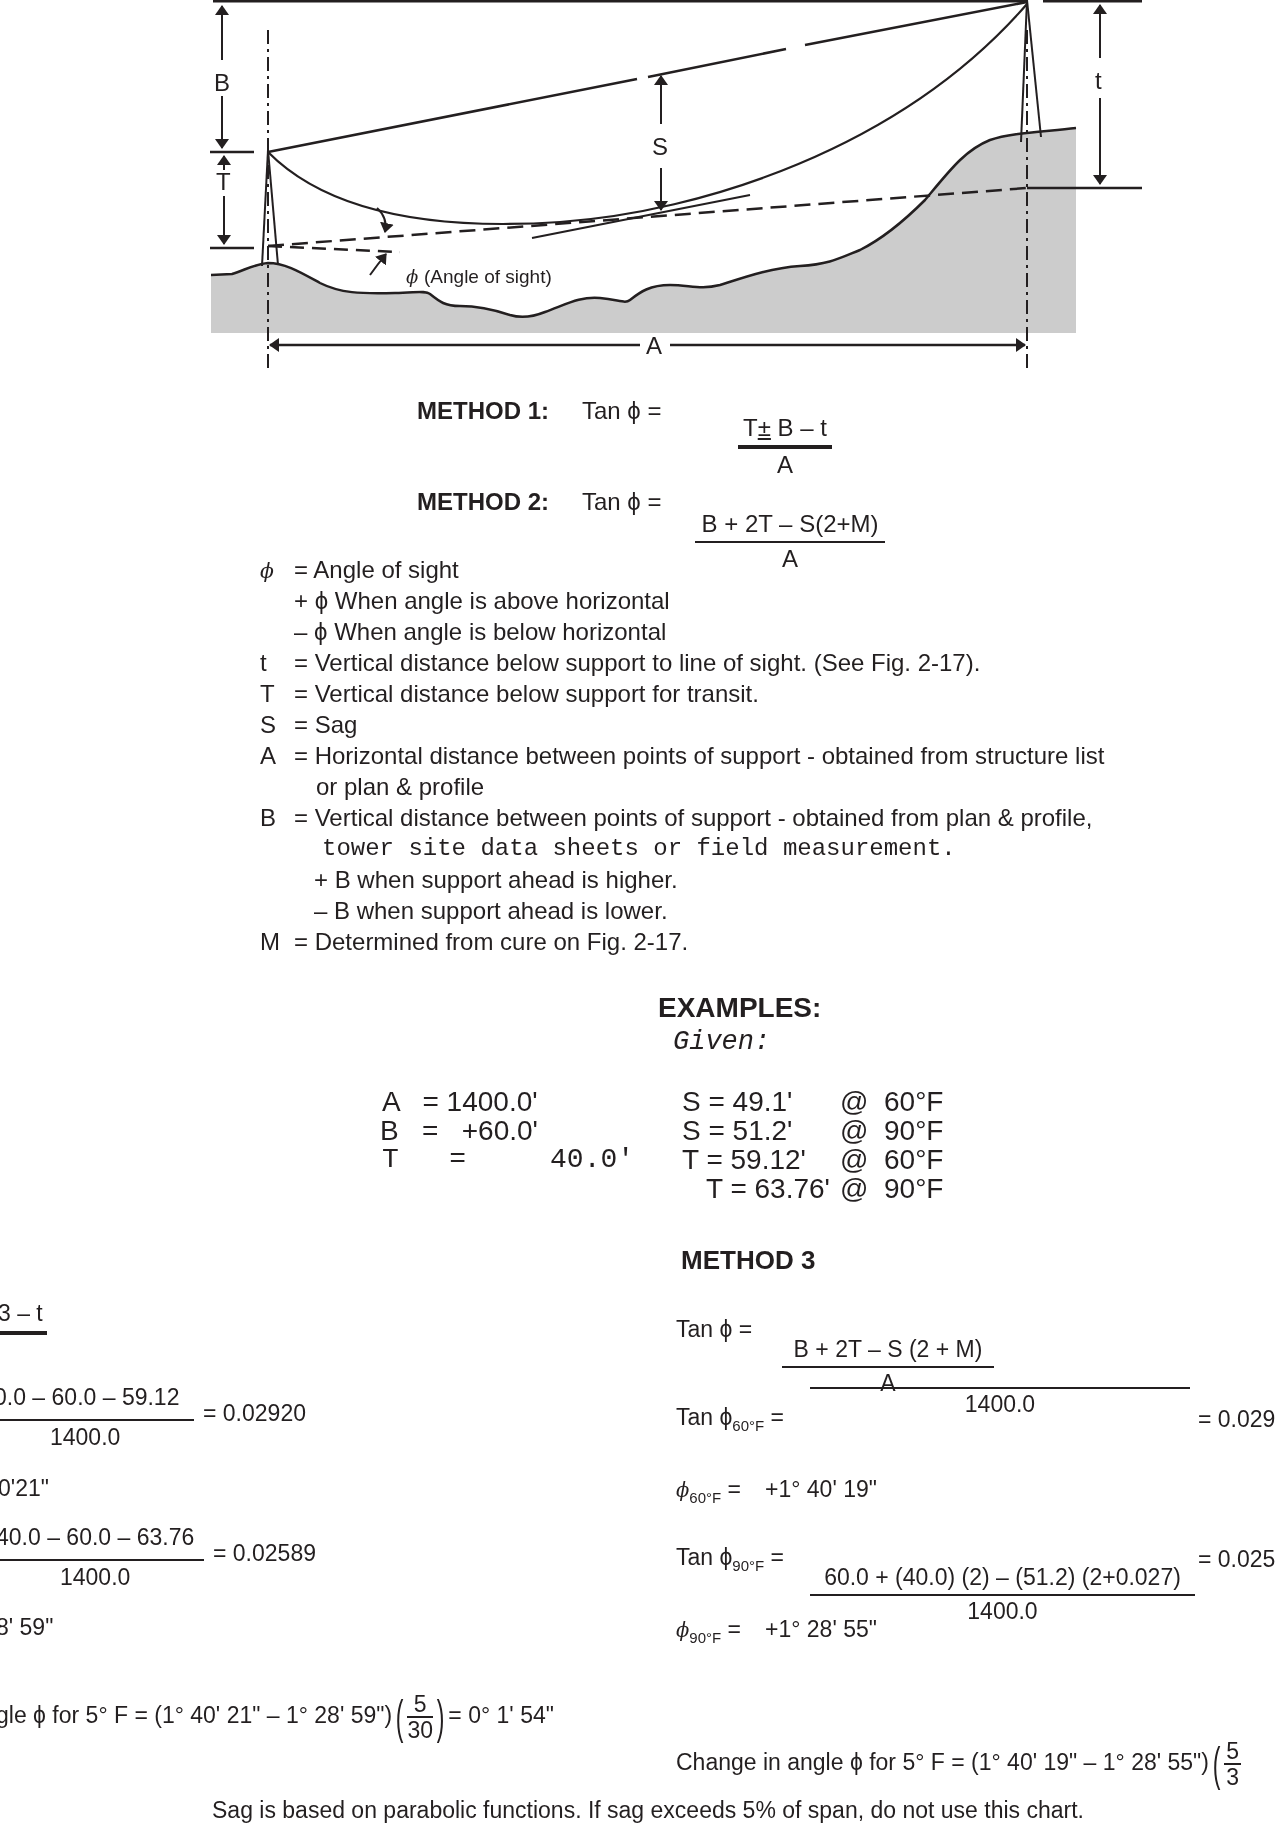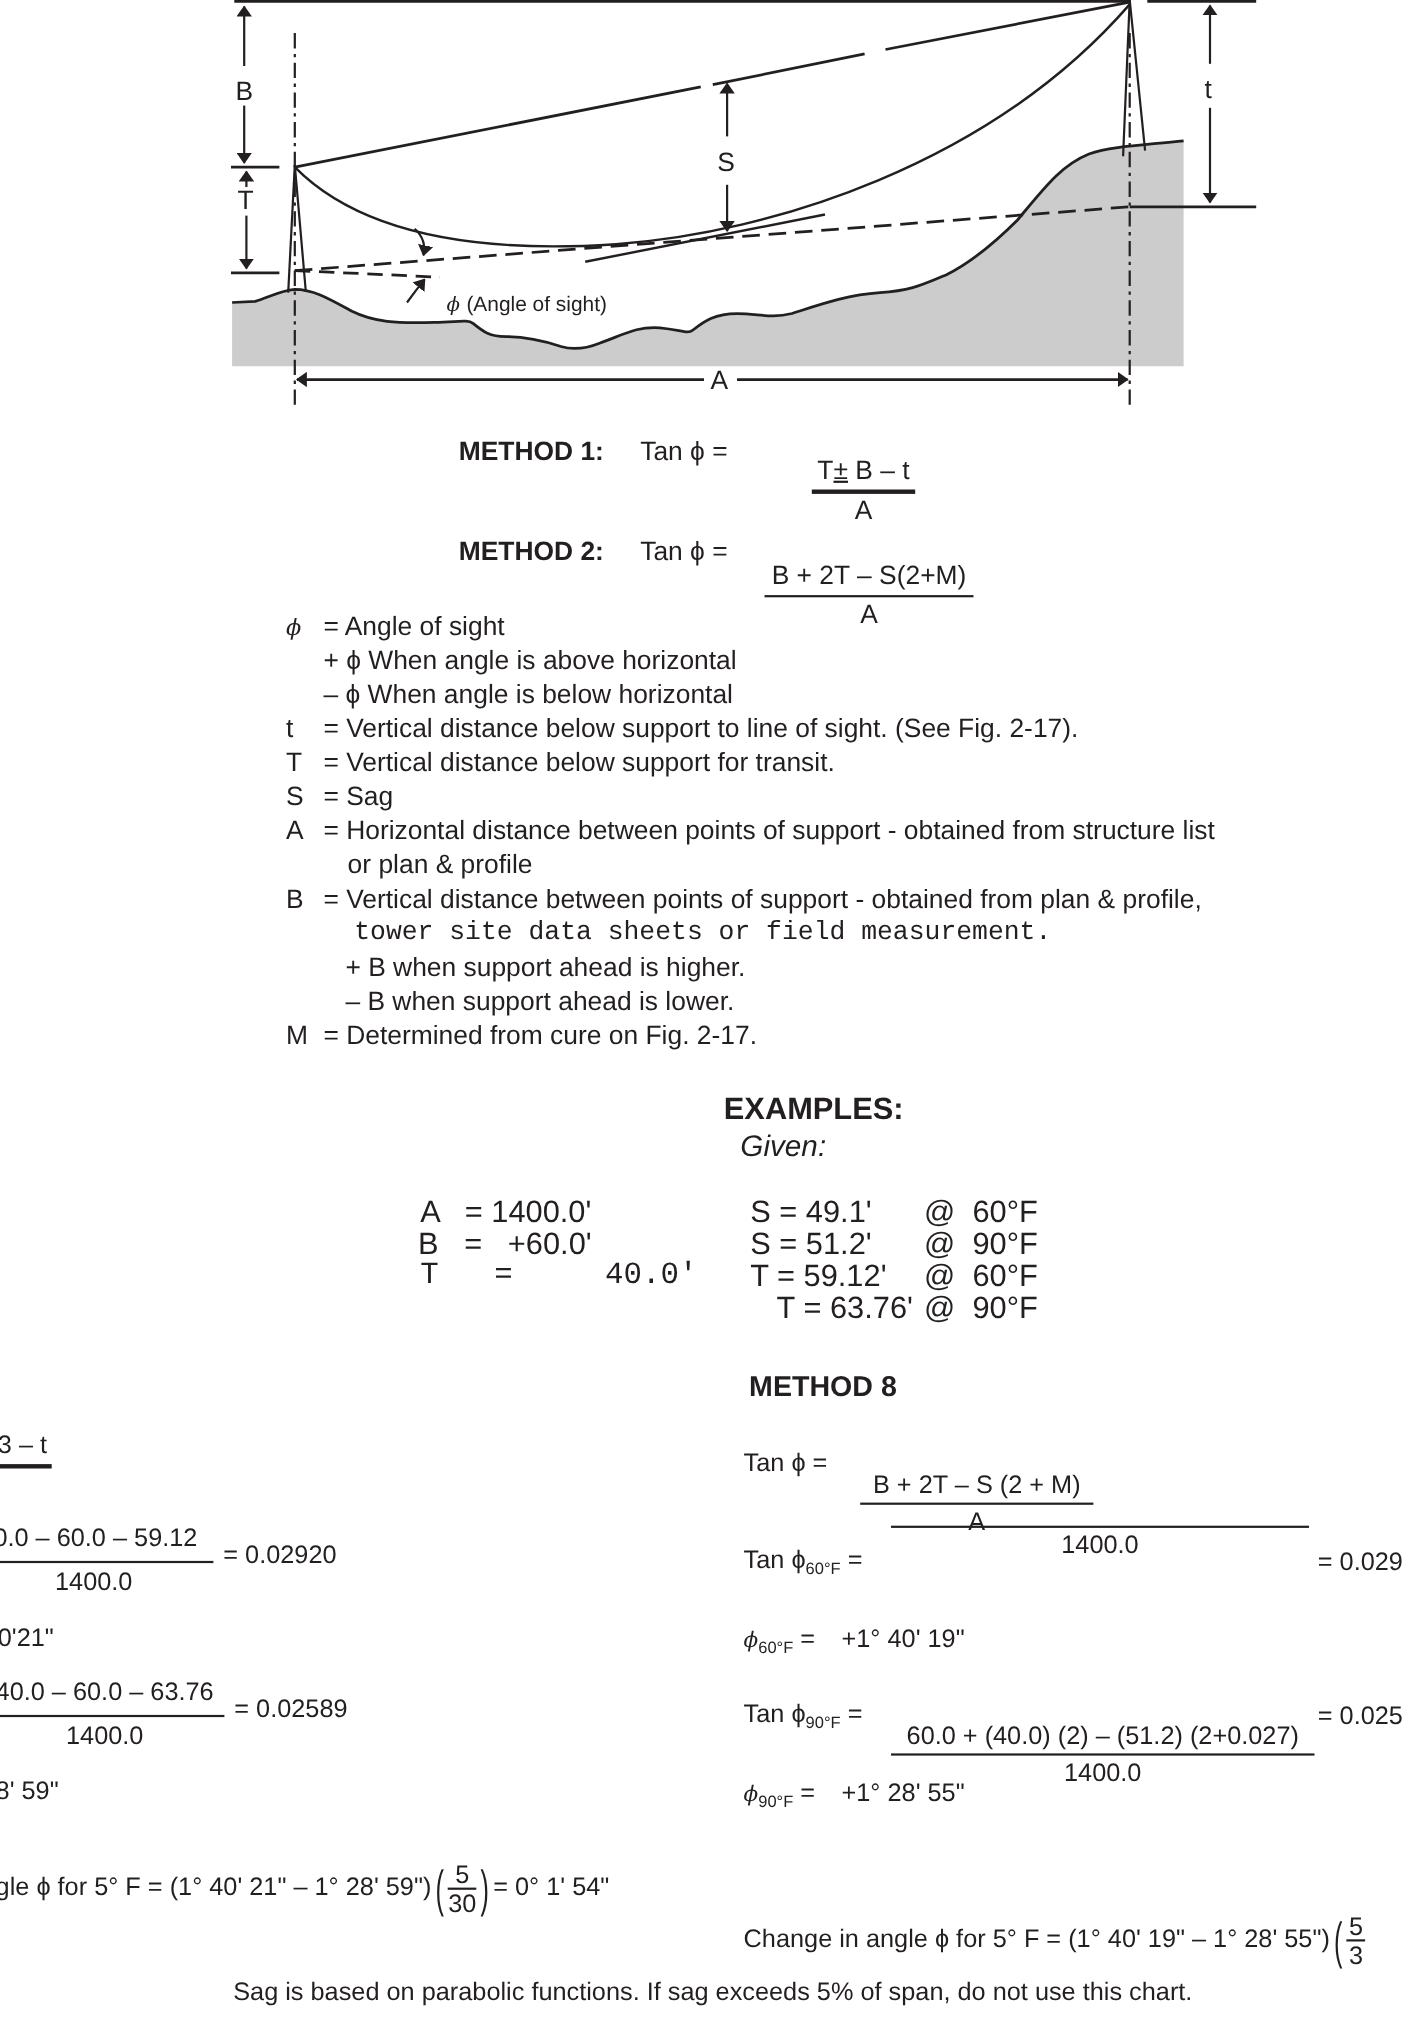--- a/index.html
+++ b/index.html
@@ -124,21 +124,21 @@
   <div class="legend-row" style="top:740px;"><span class="sym">A</span><span>= Horizontal distance between points of support - obtained from structure list</span></div>
   <div class="legend-row" style="top:771px;left:316px;"><span>  or plan &amp; profile</span></div>
   <div class="legend-row" style="top:802px;"><span class="sym">B</span><span>= Vertical distance between points of support - obtained from plan &amp; profile,</span></div>
   <div class="legend-row" style="top:833px;left:322px;font-family:Liberation Mono, monospace;"><span>   tower site data sheets or field measurement.</span></div>
   <div class="legend-row" style="top:864px;left:314px;"><span>  + B when support ahead is higher.</span></div>
   <div class="legend-row" style="top:895px;left:314px;"><span>  – B when support ahead is lower.</span></div>
   <div class="legend-row" style="top:926px;"><span class="sym">M</span><span>= Determined from cure on Fig. 2-17.</span></div>
 </div>
 
 <div class="abs bold" style="left:658px;top:992px;font-size:28px;">EXAMPLES:</div>
-<div class="abs" style="left:673px;top:1027px;font-size:27px;font-style:italic;">Given:</div>
+<div class="abs" style="left:673px;top:1027px;font-size:27px;font-style:italic;font-family:Liberation Mono, monospace;">Given:</div>
 
 <div>
   <div class="given" style="left:382px;top:1087px;">A   = 1400.0'</div>
   <div class="given" style="left:380px;top:1116px;">B   =   +60.0'</div>
   <div class="given" style="left:382px;top:1145px;font-family:Liberation Mono, monospace;">T   =     40.0'</div>
 </div>
 <div>
   <div class="given" style="left:682px;top:1087px;">S = 49.1'</div>
   <div class="given" style="left:840px;top:1087px;">@  60°F</div>
   <div class="given" style="left:682px;top:1116px;">S = 51.2'</div>
@@ -166,21 +166,21 @@
   <div class="abs t23" style="left:213px;top:1540px;">= 0.02589</div>
 
   <div class="abs t23" style="left:-4px;top:1614px;">8' 59"</div>
 
   <div class="abs t23" style="left:-4px;top:1692px;">
     <span>gle ϕ for 5° F = (1° 40' 21" – 1° 28' 59")</span><span class="paren">(</span><span class="mini-frac"><span class="num">5</span><span class="bar"></span><span class="den">30</span></span><span class="paren">)</span><span>= 0° 1' 54"</span>
   </div>
 </div>
 
 <div>
-  <div class="abs bold" style="left:681px;top:1245px;font-size:26px;">METHOD 8</div>
+  <div class="abs bold" style="left:681px;top:1245px;font-size:26px;">METHOD 3</div>
 
   <div class="abs t23" style="left:676px;top:1316px;">Tan ϕ =</div>
   <div class="frac t23" style="left:782px;top:1296px;width:212px;">
     <span class="num">B + 2T – S (2 + M)</span>
     <span class="bar"></span>
     <span class="den">A</span>
   </div>
 
   <div class="abs t23" style="left:676px;top:1404px;"><span>Tan ϕ</span><sub>60°F</sub> <span>=</span></div>
   <div class="frac t23" style="left:810px;top:1384px;width:380px;">

